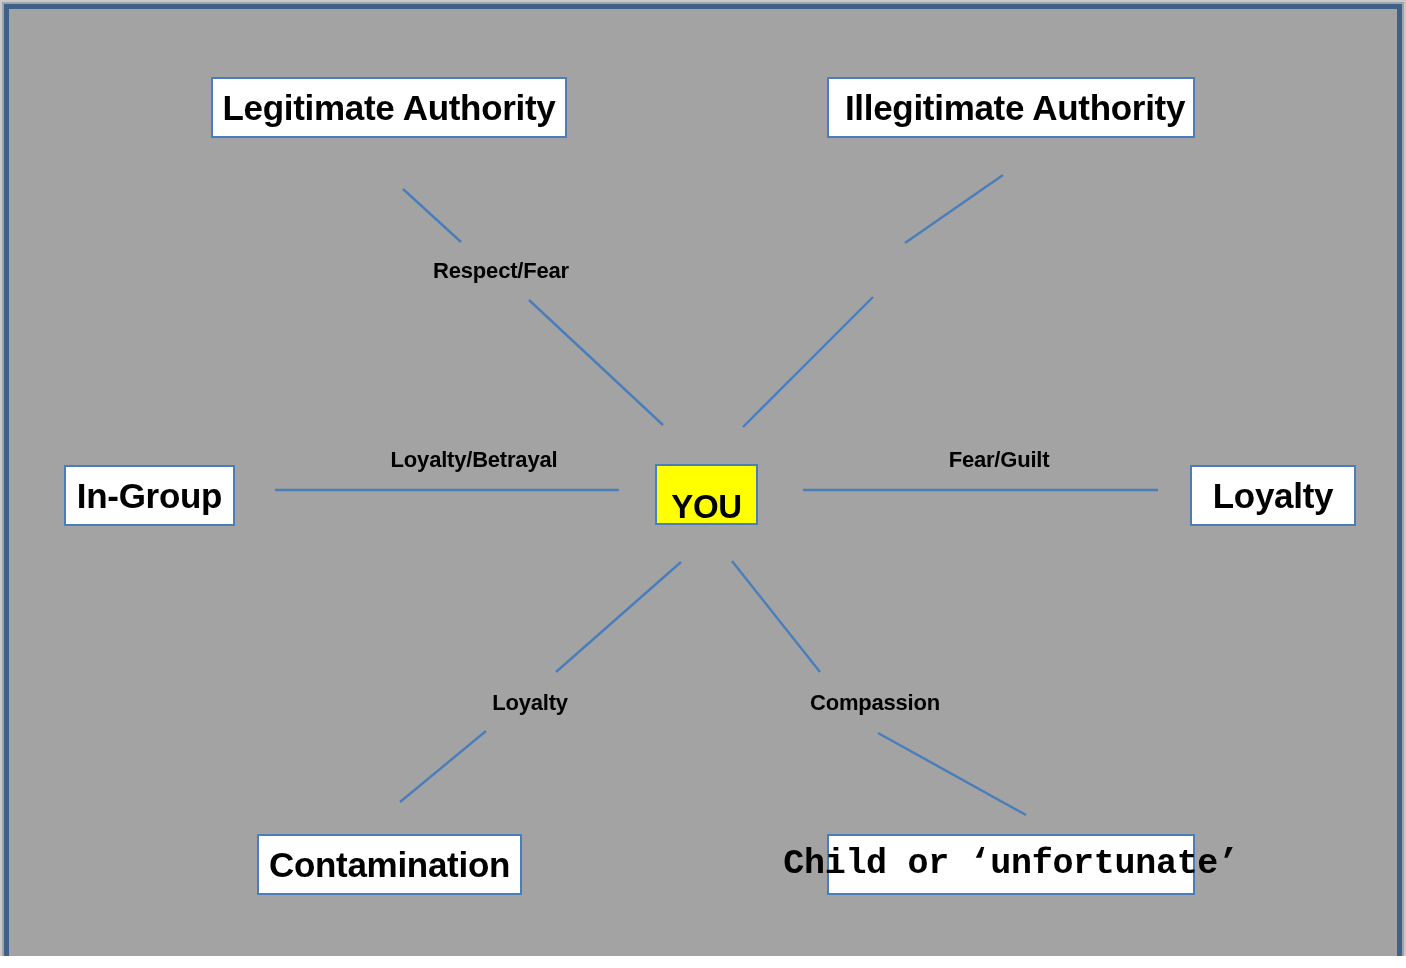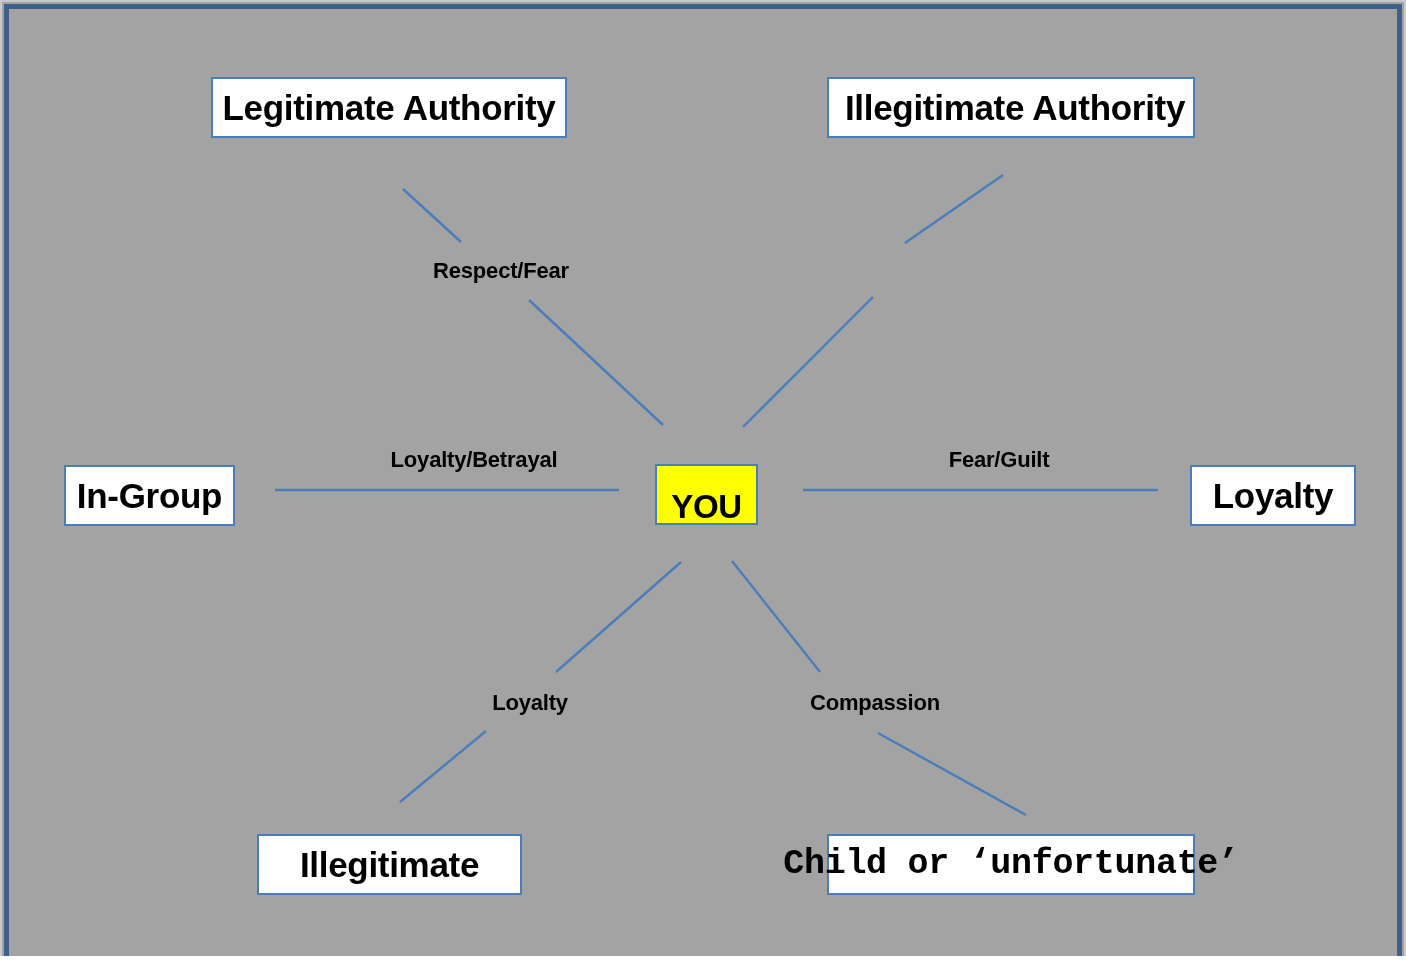--- a/index.html
+++ b/index.html
@@ -114,21 +114,21 @@
 
   <div class="node-box" style="left:64px; top:465px; width:171px; height:61px;">
     <span>In-Group</span>
   </div>
 
   <div class="node-box" style="left:1190px; top:465px; width:166px; height:61px;">
     <span>Loyalty</span>
   </div>
 
   <div class="node-box" style="left:257px; top:834px; width:265px; height:61px;">
-    <span>Illegitimate</span>
+    <span>Contamination</span>
   </div>
 
   <div class="node-box" style="left:827px; top:834px; width:368px; height:61px;font-family:Liberation Mono, monospace;">
     <span>Child or ‘unfortunate’</span>
   </div>
 
   <div class="node-box center" style="left:655px; top:464px; width:103px; height:61px;align-items:flex-end;">
     <span>YOU</span>
   </div>
 

